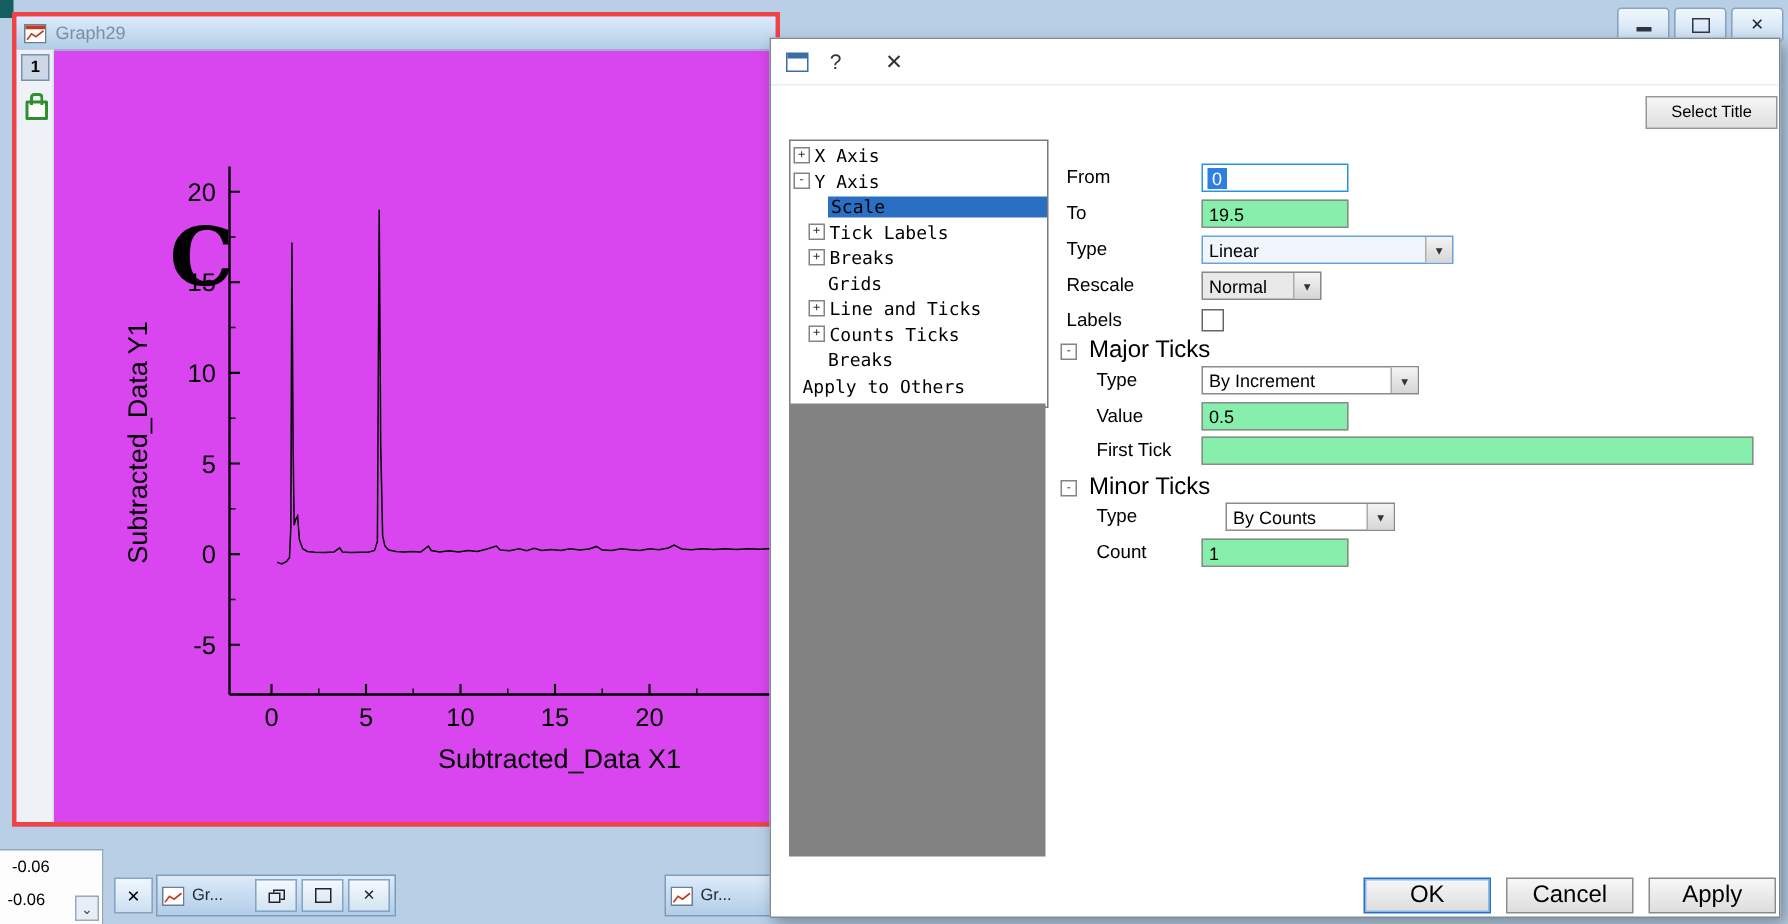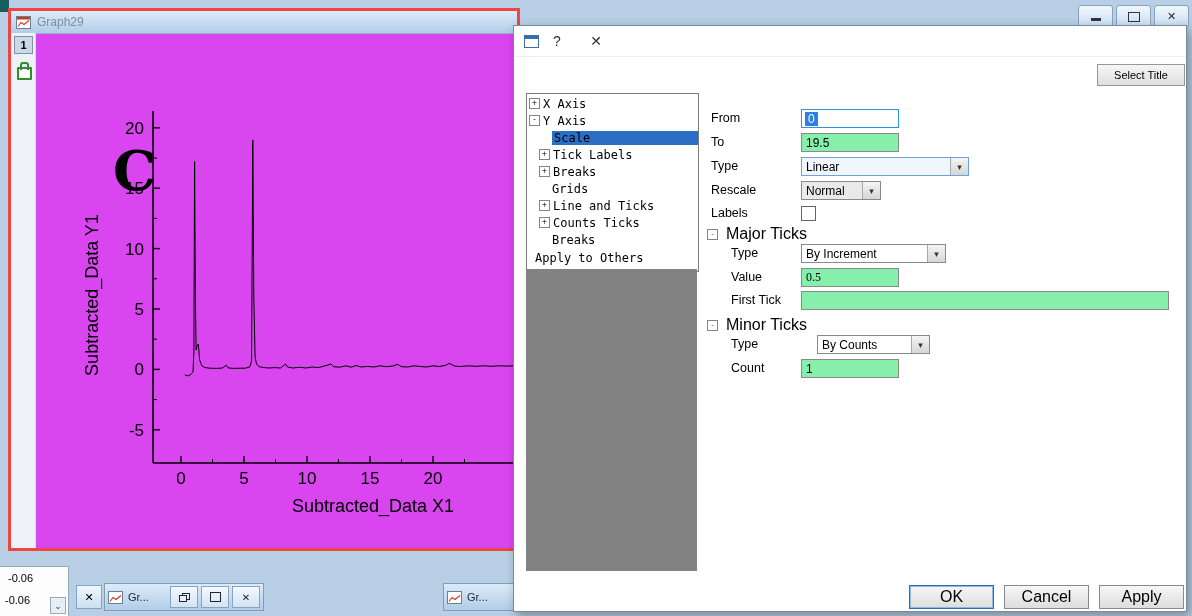--- a/index.html
+++ b/index.html
@@ -211,21 +211,21 @@
   <div class="abs hdr" style="left:193px;top:199px">
     <span class="tbox">-</span>
     <span class="lbl">Major Ticks</span>
   </div>
   <span class="abs flabel" style="left:217px;top:218px">Type</span>
   <div class="abs combo" style="left:287px;top:218px;width:145px">
     <span>By Increment</span>
     <span class="carrow">▾</span>
   </div>
   <span class="abs flabel" style="left:217px;top:242px">Value</span>
-  <input class="abs tinput" style="left: 287px; top: 242px; width: 98px; font-family: Liberation Serif, serif;" value="0.5">
+  <input class="abs tinput" style="left: 287px; top: 242px; width: 98px;" value="0.5">
   <span class="abs flabel" style="left:217px;top:265px">First Tick</span>
   <input class="abs tinput" style="left: 287px; top: 265px; width: 368px;" value="">
 
   <div class="abs hdr" style="left:193px;top:290px">
     <span class="tbox">-</span>
     <span class="lbl">Minor Ticks</span>
   </div>
   <span class="abs flabel" style="left:217px;top:309px">Type</span>
   <div class="abs combo" style="left:303px;top:309px;width:113px">
     <span>By Counts</span>

